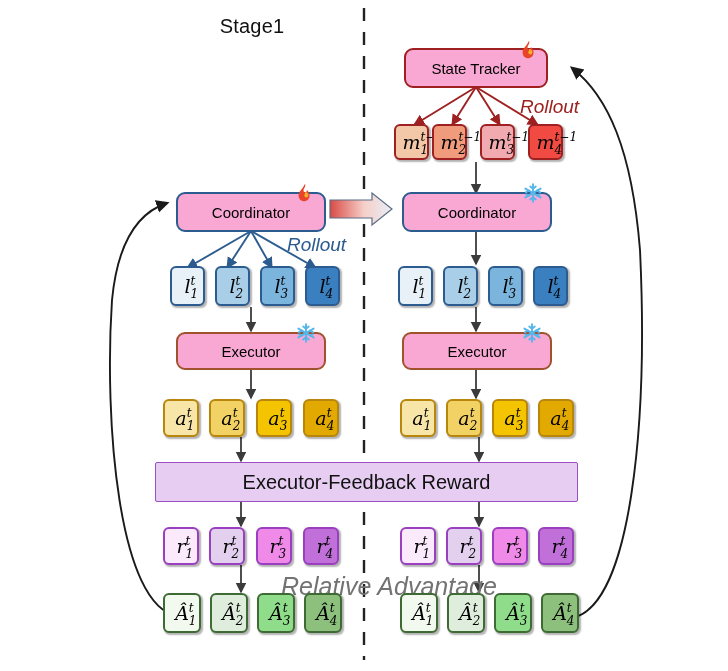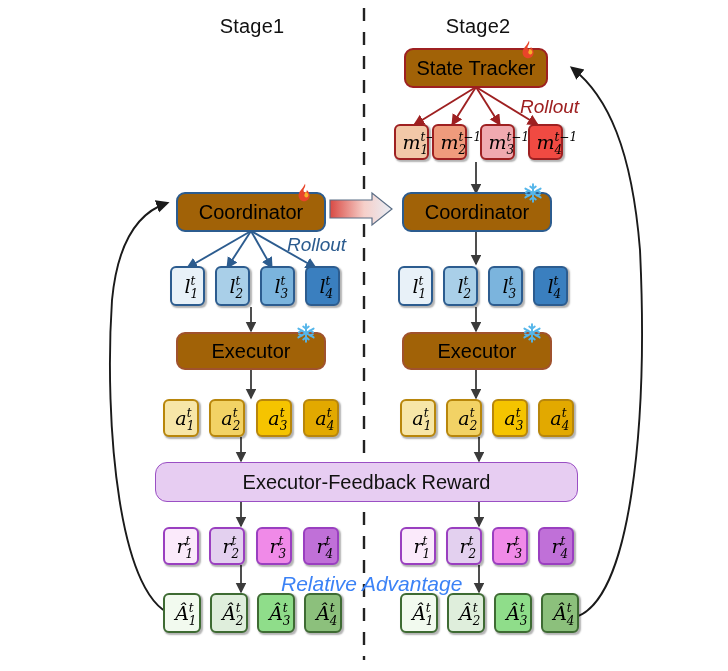--- a/index.html
+++ b/index.html
@@ -8,45 +8,45 @@
   #canvas{position:absolute;left:0;top:0;width:728px;height:671px;}
   #svglayer{position:absolute;left:0;top:0;width:728px;height:671px;pointer-events:none;}
 
   .node{position:absolute;box-sizing:border-box;display:flex;align-items:center;
         justify-content:center;white-space:nowrap;}
 
   
   .stage-title{font-size:20px;color:#111;letter-spacing:.2px;}
 
   
-  .module{border-radius:9px;background:#a16207;font-size:20px;}
+  .module{border-radius:9px;background:#f9a8d4;font-size:15px;}
   .module.red{border:2.2px solid #9e2021;}
   .module.blue{border:2.2px solid #2c5c8f;}
   .module.brown{border:2.2px solid #a0522d;text-align:right;}
 
   
   .chip{border-radius:6px;font-size:19px;font-style:italic;
         font-family:"DejaVu Serif","Liberation Serif",serif;
         box-shadow:1.2px 1.6px 1.6px rgba(0,0,0,.30);}
   .chip .sub{font-size:12px;}
   .chip .sup{font-size:12px;}
   .mathbox{position:relative;display:inline-block;line-height:1;}
   .mathbox .base{font-style:italic;}
   .mathbox .sup{position:absolute;left:100%;top:-2px;font-style:italic;}
   .mathbox .sub{position:absolute;left:100%;bottom:-4px;font-style:italic;}
 
   
-  .rewardbar{border:1.6px solid #9a4fc4;background:#e7cdf2;border-radius:12px;
+  .rewardbar{border:1.6px solid #9a4fc4;background:#e7cdf2;border-radius:2px;
              font-size:20px;color:#111;}
 
   
   .lbl{position:absolute;white-space:nowrap;font-style:italic;}
   .lbl-rollout-blue{color:#2c5c8f;font-size:19px;}
   .lbl-rollout-red{color:#9e2021;font-size:19px;}
-  .lbl-adv{color:#3b82f6;font-size:21px;}
+  .lbl-adv{color:#737373;font-size:25px;}
 
   
   .icon{position:absolute;width:22px;height:22px;}
   .icon svg{display:block;width:100%;height:100%;}
 </style>
 </head>
 <body>
 
 <div id="canvas">
 
@@ -105,21 +105,20 @@
     <path d="M 178 616 C 118 608, 104 420, 112 300 C 118 238, 140 212, 167 203" fill="none" stroke="#1a1a1a" stroke-width="1.9" marker-end="url(#ah-darkbig)"></path>
 
     <path d="M 572 618 C 632 606, 648 420, 640 250 C 632 150, 608 96, 572 68" fill="none" stroke="#1a1a1a" stroke-width="1.9" marker-end="url(#ah-darkbig)"></path>
 
     <g>
       <path d="M 330 200 L 372 200 L 372 193 L 392 209 L 372 225 L 372 218 L 330 218 Z" fill="url(#gradStage)" stroke="#5b6e86" stroke-width="1.2"></path>
     </g>
   </svg>
 
   <div class="node stage-title" style="left:192px;top:12px;width:120px;height:28px;">Stage1</div>
-  <div class="node stage-title" style="left:418px;top:12px;width:120px;height:28px;">Stage2</div>
 
   <div class="node module red" style="left:404px;top:48px;width:144px;height:40px;">
     <span>State Tracker</span>
     <span class="icon" style="left:112px;top:-11px;">
       <svg viewBox="0 0 24 24">
         <path d="M12 2c1.2 3.4-1.6 5-1.6 7.2 0 1.1.7 2 1.7 2 1.3 0 2-1.2 1.8-2.6 1.8 1.4 3.1 3.6 3.1 6.1 0 3.6-2.7 6.3-6 6.3s-6-2.7-6-6.3C5 10.3 9.6 7.8 12 2z" fill="#e8442a"></path>
         <path d="M12 10.5c.9 1.8-.8 2.7-.8 4 0 1.3 1 2.3 2.2 2.3 1.4 0 2.3-1.1 2.3-2.6 0-2-1.9-3-3.7-3.7z" fill="#f7b02a"></path>
       </svg>
     </span>
   </div>

